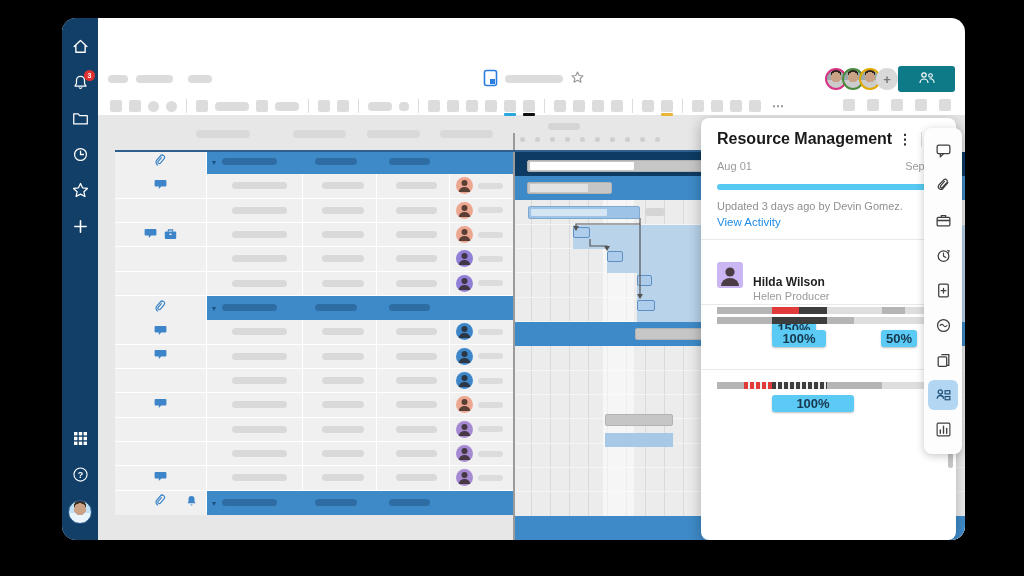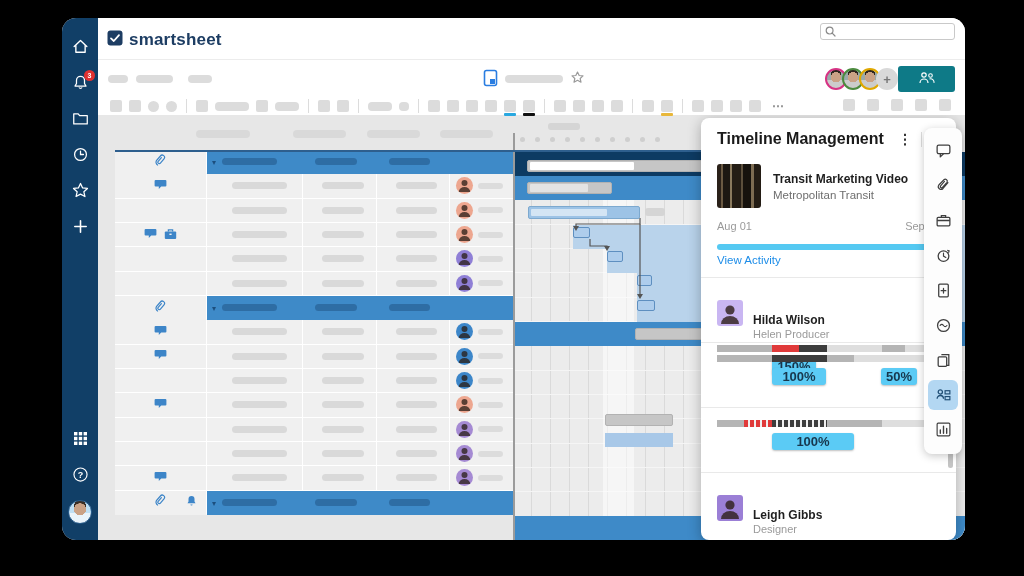--- a/index.html
+++ b/index.html
@@ -185,36 +185,20 @@
       <span><svg width="19" height="19" viewBox="0 0 18 18">
             <circle cx="9" cy="9" r="6.2" fill="none" stroke="#fff" stroke-width="1.1"></circle>
             <text x="9" y="12.2" font-size="8.5" font-weight="bold" text-anchor="middle" fill="#fff">?</text>
           </svg></span>
     </div>
     <div class="sb-item">
       <div class="sb-avatar"></div>
     </div>
   </nav>
 
-  <header class="topbar">
-    <div class="logo">
-      <span><svg width="16" height="16" viewBox="0 0 16 16">
-            <rect x="0.5" y="0.5" width="15" height="15" rx="3" fill="#1d3d63"></rect>
-            <path d="M4 8.4 L6.8 11 L12 5.2" fill="none" stroke="#fff" stroke-width="1.8" stroke-linecap="round" stroke-linejoin="round"></path>
-          </svg></span>
-      <span class="logo-text">smartsheet</span>
-    </div>
-    <div class="search">
-      <span><svg width="11" height="11" viewBox="0 0 11 11">
-            <circle cx="4.6" cy="4.6" r="3.4" fill="none" stroke="#8a8a8a" stroke-width="1.2"></circle>
-            <path d="M7.2 7.2 L10 10" stroke="#8a8a8a" stroke-width="1.2" stroke-linecap="round"></path>
-          </svg></span>
-      <input type="text" value="" style="">
-    </div>
-  </header>
 
   <div class="row2">
     <div class="skel r2-pill" style="left:10px;width:20px"></div>
     <div class="skel r2-pill" style="left:38px;width:37px"></div>
     <div class="skel r2-pill" style="left:90px;width:24px"></div>
     <span style="position:absolute;left:385px;top:9px"><svg width="15" height="18" viewBox="0 0 15 18">
           <rect x="1.5" y="1.5" width="12" height="15" rx="2" fill="none" stroke="#2a7de1" stroke-width="1.6"></rect>
           <rect x="7" y="10" width="5" height="5" fill="#2a7de1"></rect>
         </svg></span>
     <div class="doc-pill"></div>
@@ -686,39 +670,33 @@
           <polyline points="127,109 127,181"></polyline>
           <path d="M124 179 L130 179 L127 184 Z"></path>
           <polyline points="77,124 77,131 94,131 94,133"></polyline>
           <path d="M91 131 L97 131 L94 136 Z"></path>
         </svg>
         <div class="g-today"></div>
       </div>
 
     <aside class="panel">
       <div class="p-head">
-        <h2 class="p-title">Timeline Management</h2>
+        <h2 class="p-title">Resource Management</h2>
         <div class="p-actions">
           <span class="p-kebab">⋮</span>
           <span class="p-sep"></span>
           <span class="p-close">✕</span>
-        </div>
-      </div>
-      <div class="p-proj">
-        <div class="p-thumb"></div>
-        <div class="p-ptext">
-          <div class="p-pname">Transit Marketing Video</div>
-          <div class="p-pclient">Metropolitan Transit</div>
         </div>
       </div>
       <div class="p-dates">
         <span>Aug 01</span>
         <span>Sep 09</span>
       </div>
       <div class="p-progress"></div>
+      <div class="p-updated">Updated 3 days ago by Devin Gomez.</div>
       <span class="p-link">View Activity</span>
       <div class="people" id="people">
           <div class="person">
             <div class="pe-head">
               <div class="pe-avatar" style="background: rgb(201, 182, 242);"><svg width="26" height="26" viewBox="0 0 26 26">
                   <circle cx="13" cy="10" r="4.6" fill="rgba(45,30,24,.8)"></circle>
                   <path d="M4 24 a9 8 0 0 1 18 0 z" fill="rgba(45,30,24,.8)"></path>
                 </svg></div>
               <div class="pe-text">
                 <div class="pe-name">Hilda Wilson</div>
@@ -754,42 +732,20 @@
               <div class="seg" style="left: 0px; width: 27px; background: rgb(181, 181, 181);"></div>
               <div class="seg" style="left: 27px; width: 28px; background: repeating-linear-gradient(90deg, rgb(224, 58, 58) 0px, rgb(224, 58, 58) 4px, rgba(255, 255, 255, 0.55) 4px, rgba(255, 255, 255, 0.55) 6px);"></div>
               <div class="seg" style="left: 55px; width: 55px; background: repeating-linear-gradient(90deg, rgb(61, 61, 61) 0px, rgb(61, 61, 61) 4px, rgba(255, 255, 255, 0.55) 4px, rgba(255, 255, 255, 0.55) 6px);"></div>
               <div class="seg" style="left: 110px; width: 55px; background: rgb(181, 181, 181);"></div>
               <div class="seg" style="left: 165px; width: 55px; background: rgb(222, 222, 222);"></div>
             </div>
             <div class="badges">
               <div class="badge" style="left: 55px; width: 82px;">100%</div>
             </div>
           </div>
-          <div class="person">
-            <div class="pe-head">
-              <div class="pe-avatar" style="background: rgb(155, 127, 214);"><svg width="26" height="26" viewBox="0 0 26 26">
-                  <circle cx="13" cy="10" r="4.6" fill="rgba(45,30,24,.8)"></circle>
-                  <path d="M4 24 a9 8 0 0 1 18 0 z" fill="rgba(45,30,24,.8)"></path>
-                </svg></div>
-              <div class="pe-text">
-                <div class="pe-name">Leigh Gibbs</div>
-                <div class="pe-role">Designer</div>
-              </div>
-            </div>
-            <div class="alloc">
-              <div class="seg" style="left: 0px; width: 27px; background: repeating-linear-gradient(90deg, rgb(224, 58, 58) 0px, rgb(224, 58, 58) 4px, rgba(255, 255, 255, 0.55) 4px, rgba(255, 255, 255, 0.55) 6px);"></div>
-              <div class="seg" style="left: 27px; width: 67px; background: rgb(222, 222, 222);"></div>
-              <div class="seg" style="left: 94px; width: 93px; background: rgb(61, 61, 61);"></div>
-              <div class="seg" style="left: 187px; width: 33px; background: rgb(181, 181, 181);"></div>
-            </div>
-            <div class="badges">
-              <div class="badge" style="left: 0px; width: 42px;">110%</div>
-              <div class="badge" style="left: 94px; width: 95px;">100%</div>
-            </div>
-          </div>
         </div>
       <div class="p-scroll"></div>
     </aside>
 
     <nav class="rail">
       <div class="rail-item">
           <svg width="17" height="17" viewBox="0 0 16 16">
             <rect x="2" y="3" width="12" height="8" rx="1.5" fill="none" stroke="#3f3f3f" stroke-width="1.2"></rect>
             <path d="M5 11 v3 l3 -3" fill="none" stroke="#3f3f3f" stroke-width="1.2" stroke-linejoin="round"></path>
           </svg>

